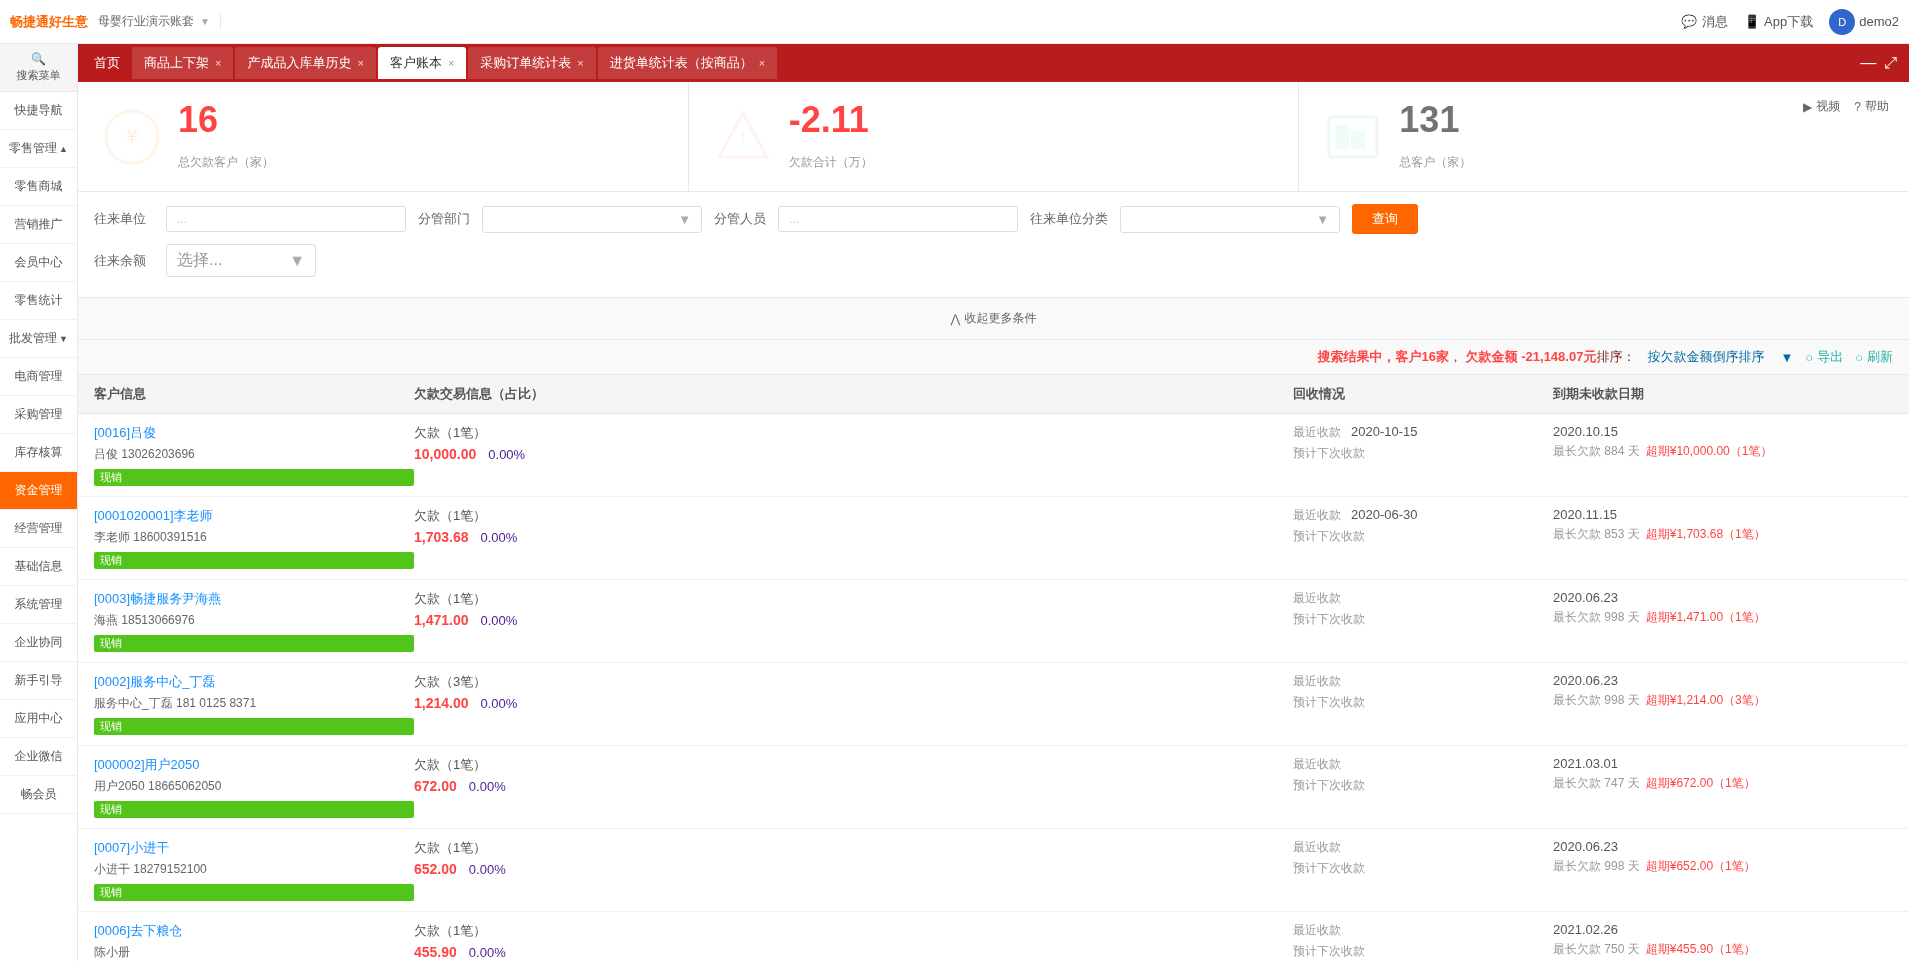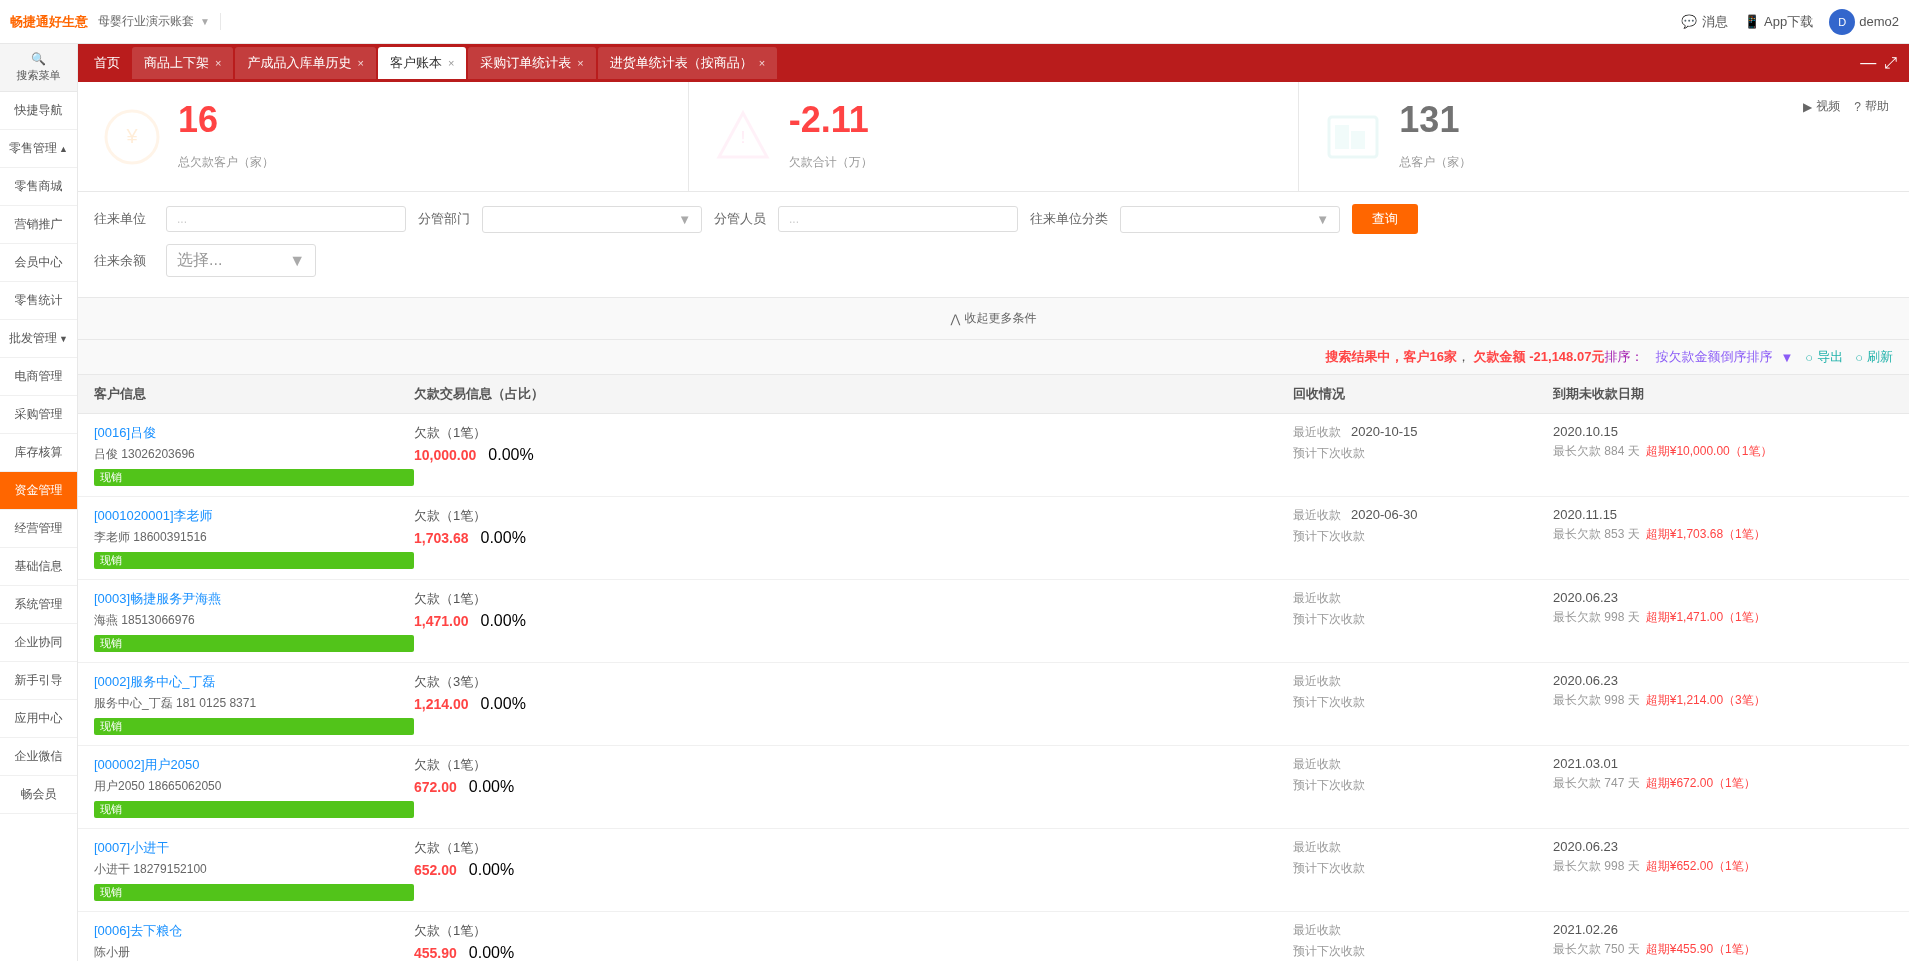--- a/index.html
+++ b/index.html
@@ -61,34 +61,34 @@
     .filter-select .arrow { color: #aaa; margin-left: auto; }
     .filter-dropdown { display: flex; align-items: center; border: 1px solid #ddd; border-radius: 3px; padding: 5px 10px; font-size: 13px; color: #666; background: #fff; min-width: 200px; cursor: pointer; }
     .search-btn { background: #ff6600; color: #fff; border: none; border-radius: 3px; padding: 6px 20px; font-size: 13px; cursor: pointer; }
     .collapse-btn { display: flex; align-items: center; justify-content: center; gap: 4px; font-size: 12px; color: #666; cursor: pointer; padding: 6px; }
 
     
     .result-bar { background: #f9f9f9; padding: 8px 16px; display: flex; align-items: center; justify-content: flex-end; border-bottom: 1px solid #e8e8e8; }
     .result-info { font-size: 13px; color: #555; }
     .result-info span { color: #ff4444; font-weight: bold; }
     .result-actions { display: flex; align-items: center; gap: 12px; font-size: 13px; color: #666; }
-    .sort-label { color: #a21caf; }
-    .sort-select { display: flex; align-items: center; gap: 8px; color: #8b5cf6; cursor: pointer; }
+    .sort-label { color: #7f1d1d; }
+    .sort-select { display: flex; align-items: center; gap: 16px; color: #0369a1; cursor: pointer; }
     .action-btn { display: flex; align-items: center; gap: 4px; cursor: pointer; color: #20b2aa; }
     .table-header { display: grid; grid-template-columns: 320px 1fr 260px 340px; background: #f5f5f5; padding: 10px 16px; font-size: 13px; color: #555; font-weight: bold; border-bottom: 1px solid #e8e8e8; }
     .table-row-container { border-bottom: 1px solid #f0f0f0; background: #fff; }
     .table-row { display: grid; grid-template-columns: 320px 1fr 260px 340px; padding: 10px 16px; align-items: start; }
     .customer-info { display: flex; flex-direction: column; gap: 4px; }
     .customer-name { color: #1890ff; font-size: 13px; cursor: pointer; text-decoration: none; }
     .customer-phone { font-size: 12px; color: #666; }
     .customer-tag { display: inline-block; background: #52c41a; color: #fff; font-size: 11px; padding: 1px 6px; border-radius: 2px; margin-top: 2px; }
     .debt-info { display: flex; flex-direction: column; gap: 4px; }
     .debt-count { font-size: 13px; color: #555; }
     .debt-amount { font-size: 14px; color: #ff4444; font-weight: bold; }
-    .debt-percent { font-size: 16px; color: #000000; margin-left: 12px; }
+    .debt-percent { font-size: 13px; color: #4c1d95; margin-left: 12px; }
     .debt-row { display: flex; align-items: center; }
     .recovery-info { display: flex; flex-direction: column; gap: 4px; }
     .recovery-label { font-size: 12px; color: #999; }
     .recovery-date { font-size: 13px; color: #555; }
     .due-info { display: flex; flex-direction: column; gap: 4px; }
     .due-date { font-size: 13px; color: #555; }
     .overdue-text { font-size: 12px; color: #999; }
     .overdue-link { color: #ff4444; font-size: 12px; cursor: pointer; }
 
     .col-header { font-size: 13px; color: #555; font-weight: bold; }

